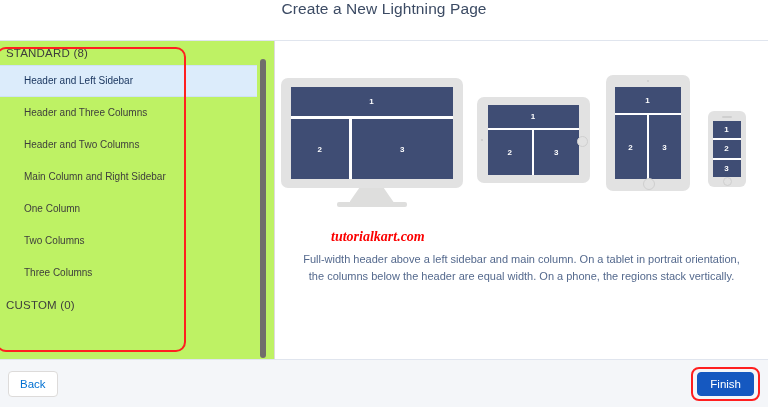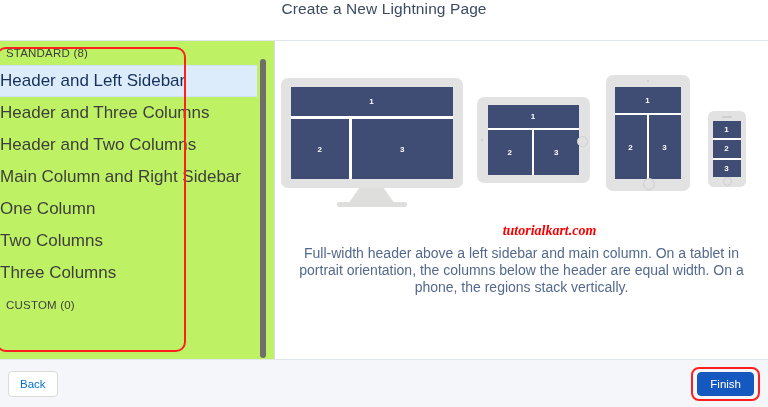--- a/index.html
+++ b/index.html
@@ -33,21 +33,21 @@
     border-right:1px solid #dddbda;background:#bef264;
     overflow:hidden;
   }
   .group-heading{
     font-size:11.5px;color:#3e3e3c;letter-spacing:.2px;
     padding:5px 0 5px 6px;line-height:14px;
   }
   .template-list{list-style:none;margin:0;padding:0;}
   .template-item{
     height:30px;line-height:30px;
-    padding-left:0;font-size:17px;color:#3e3e3c;
+    padding-left:24px;font-size:10px;color:#3e3e3c;
     white-space:nowrap;cursor:pointer;
     border-top:1px solid transparent;border-bottom:1px solid transparent;
   }
   .template-item.selected{
     background:#dcecfb;color:#16325c;
     border-top:1px solid #cfe2f5;border-bottom:1px solid #cfe2f5;
     margin-right:17px;
   }
   .group-heading.custom{padding-top:9px;}
 
@@ -164,28 +164,28 @@
     position:absolute;left:50%;top:5px;width:10px;height:1.5px;margin-left:-5px;
     background:#cfcfcf;border-radius:1px;
   }
   .ph-home{
     position:absolute;left:50%;bottom:1px;width:7px;height:7px;margin-left:-3.5px;
     border:1px solid #cfcfcf;border-radius:50%;
   }
 
   
   .watermark{
-    margin-top:14px;font-family:"Liberation Serif", serif;
+    margin-top:20px;font-family:"Liberation Serif", serif;
     font-style:italic;font-weight:700;font-size:14px;color:#fb0000;
-    text-align:center;width:100%;padding-left:56px;box-sizing:border-box;
+    text-align:left;width:100%;padding-left:56px;box-sizing:border-box;
   }
 
   .preview-description{
     margin-top:6px;width:446px;text-align:center;
-    font-size:14px;line-height:17px;color:#54698d;
+    font-size:11px;line-height:17px;color:#54698d;
   }
 
   
   .dialog-footer{
     position:absolute;left:0;right:0;bottom:0;height:48px;
     background:#f4f6f9;border-top:1px solid #e0e5ee;
     display:flex;align-items:center;justify-content:space-between;
     padding:0 8px;box-sizing:border-box;
   }
   .btn{

